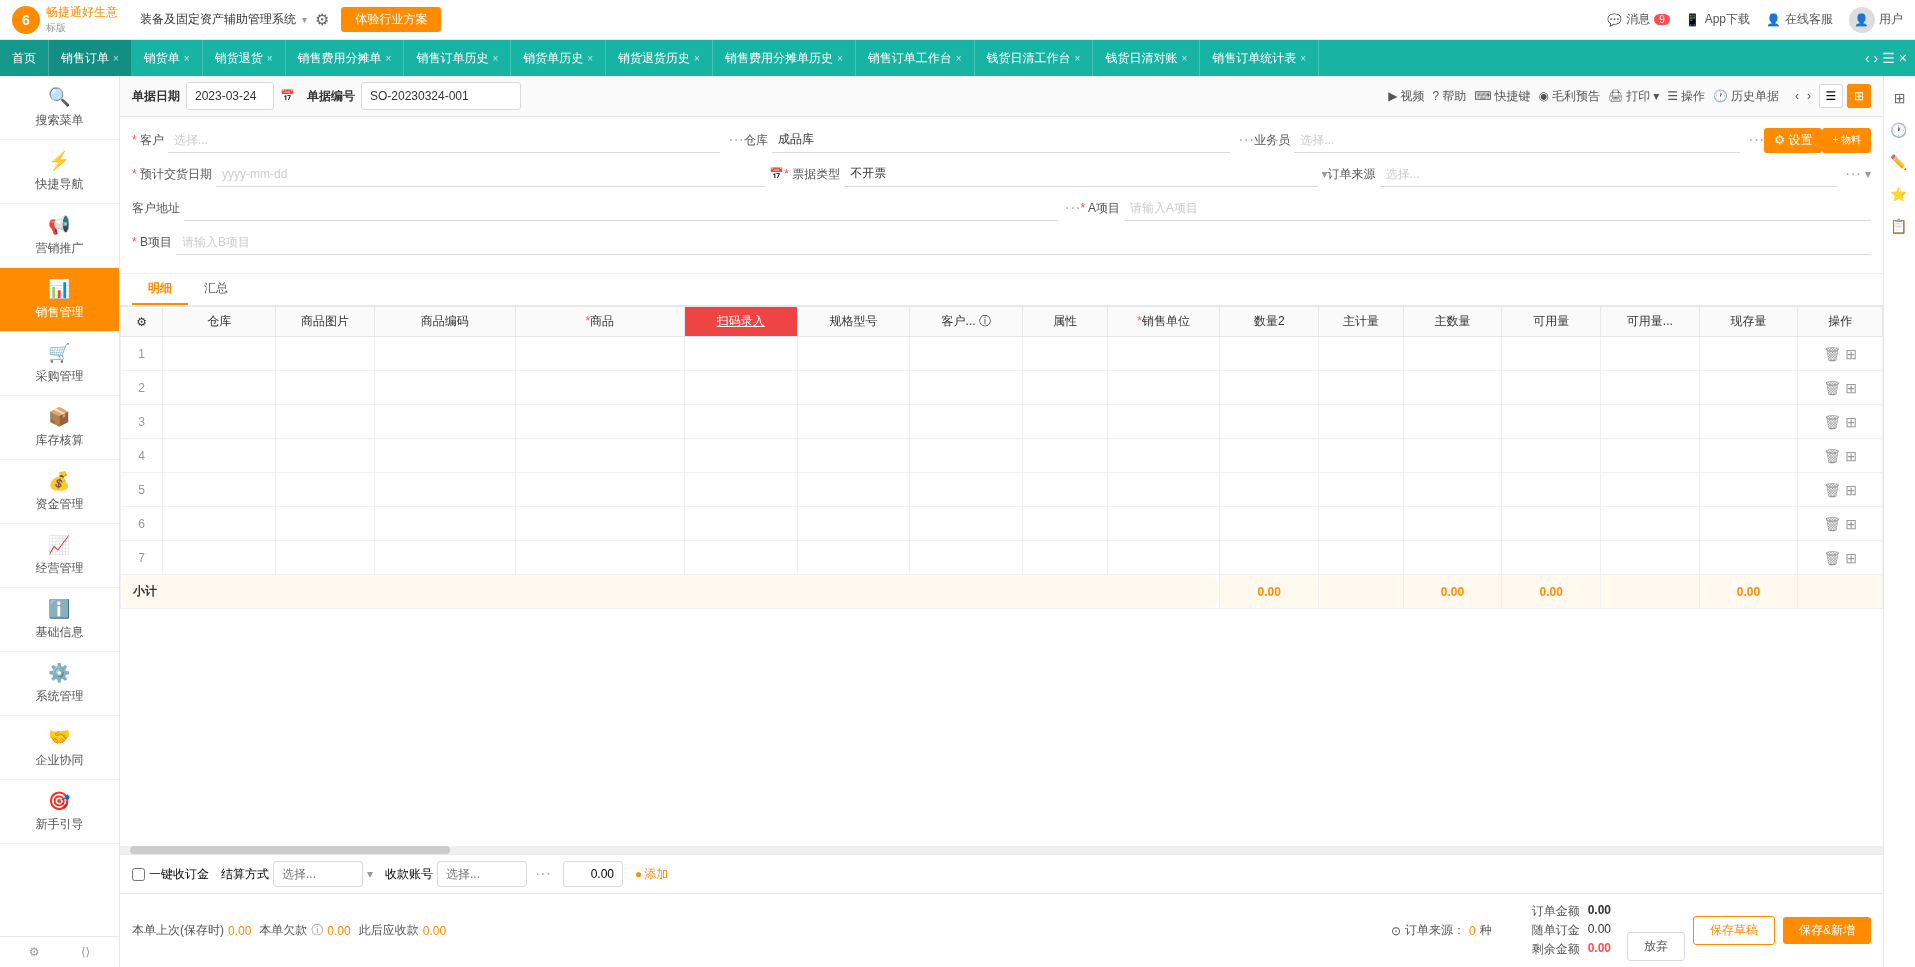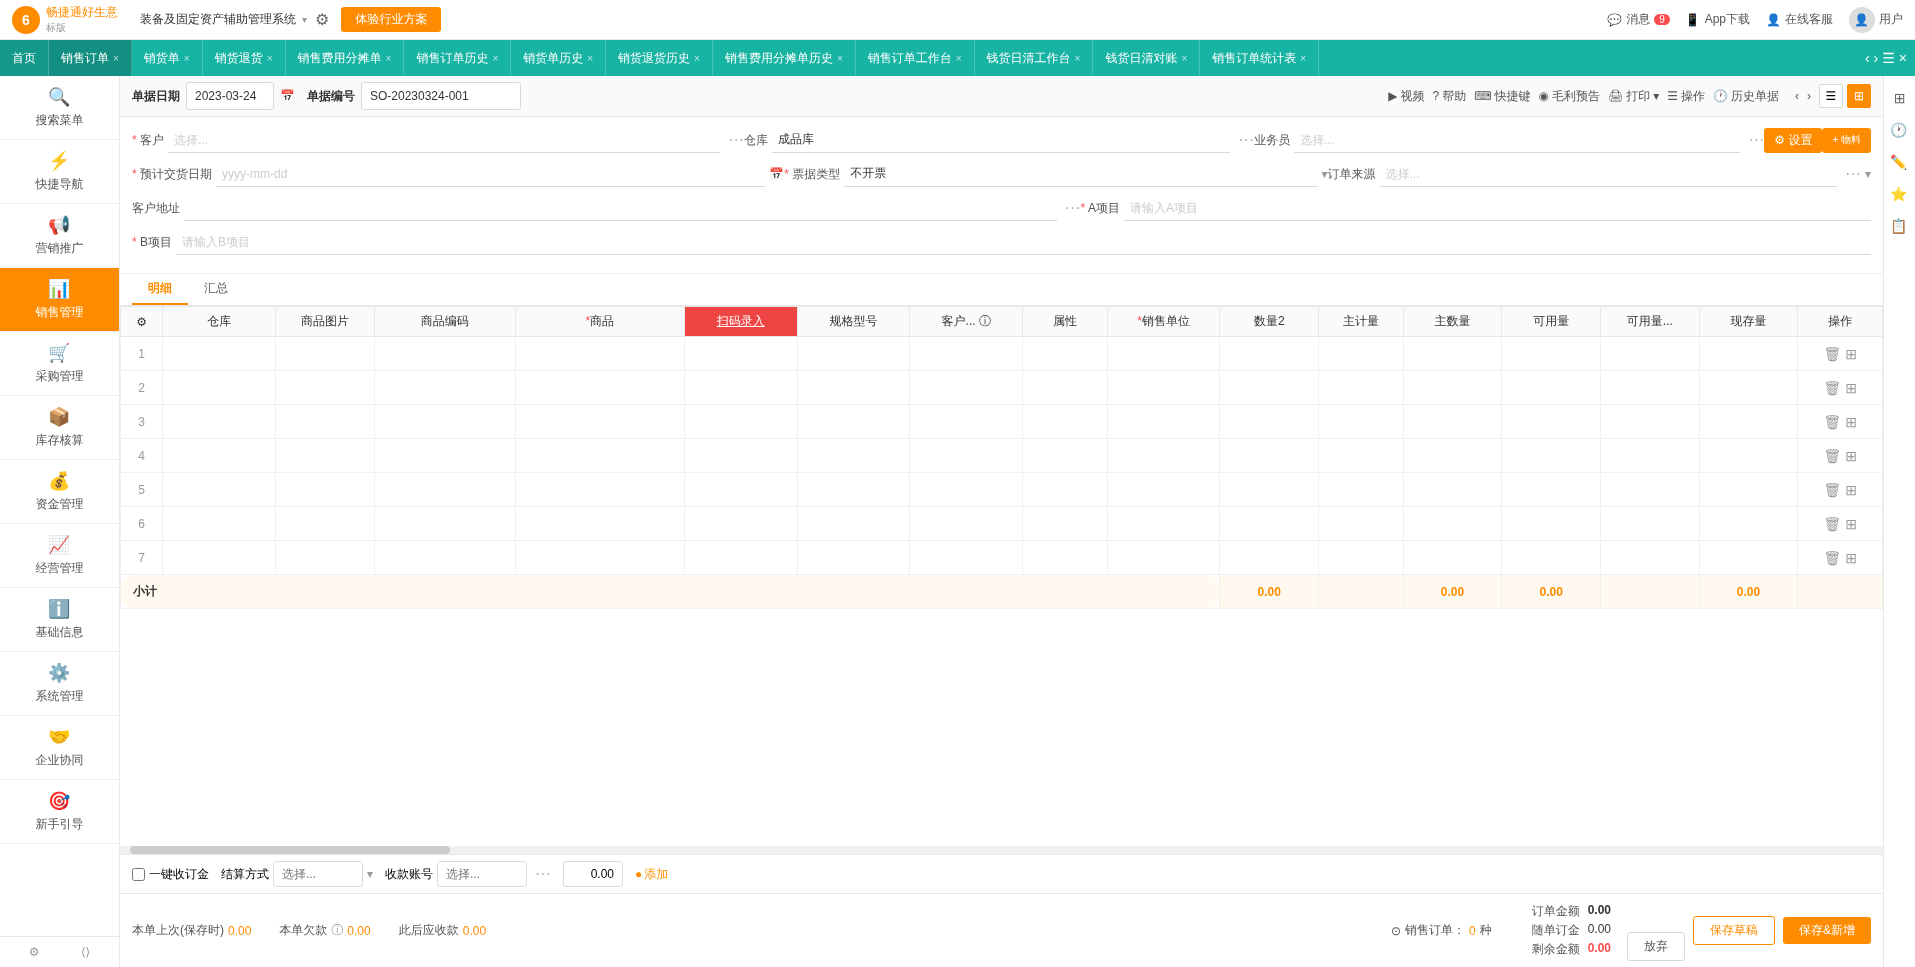--- a/index.html
+++ b/index.html
@@ -217,21 +217,21 @@
       flex-shrink: 0;
     }
     .footer-item { display: flex; align-items: center; gap: 4px; color: #555; }
     .footer-item .val { color: #ff8c00; }
     .order-summary { display: flex; flex-direction: column; gap: 2px; text-align: right; color: #555; font-size: 12px; }
     .order-summary .row { display: flex; gap: 8px; justify-content: flex-end; }
     .action-btns { display: flex; gap: 8px; align-items: center; }
     .btn-discard { border: 1px solid #d9d9d9; background: #fff; padding: 5px 16px; border-radius: 3px; cursor: pointer; color: #555; margin-top: 32px; }
     .btn-save-draft { border: 1px solid #ff8c00; background: #fff; color: #ff8c00; padding: 5px 16px; border-radius: 3px; cursor: pointer; }
     .btn-save-new { background: #ff8c00; color: white; border: none; padding: 5px 16px; border-radius: 3px; cursor: pointer; }
-    .footer-info { display: flex; gap: 28px; align-items: center; }
+    .footer-info { display: flex; gap: 8px; align-items: center; }
 
     
     .right-sidebar {
       width: 32px; background: #fff; border-left: 1px solid #e8e8e8;
       display: flex; flex-direction: column; align-items: center; padding: 8px 0; gap: 4px;
       flex-shrink: 0;
     }
     .right-icon { width: 28px; height: 28px; display: flex; align-items: center; justify-content: center; cursor: pointer; color: #666; border-radius: 3px; font-size: 14px; }
     .right-icon.orange { color: #ff8c00; }
 
@@ -747,21 +747,21 @@
             <span style="color:#999;cursor:pointer;">ⓘ</span>
             <span class="val">0.00</span>
           </div>
           <div class="footer-item">
             <span>此后应收款</span>
             <span class="val">0.00</span>
           </div>
         </div>
         <div class="footer-item" style="margin-left:auto;">
           <span style="cursor:pointer;">⊙</span>
-          <span>销售订单：</span>
+          <span>订单来源：</span>
           <span class="val">0</span>
           <span>种</span>
         </div>
         <div style="display:flex;gap:16px;align-items:center;margin-left:20px;">
           <div class="order-summary">
             <div class="row">
               <span>订单金额</span>
               <span style="color:#333;font-weight:bold;">0.00</span>
             </div>
             <div class="row">

